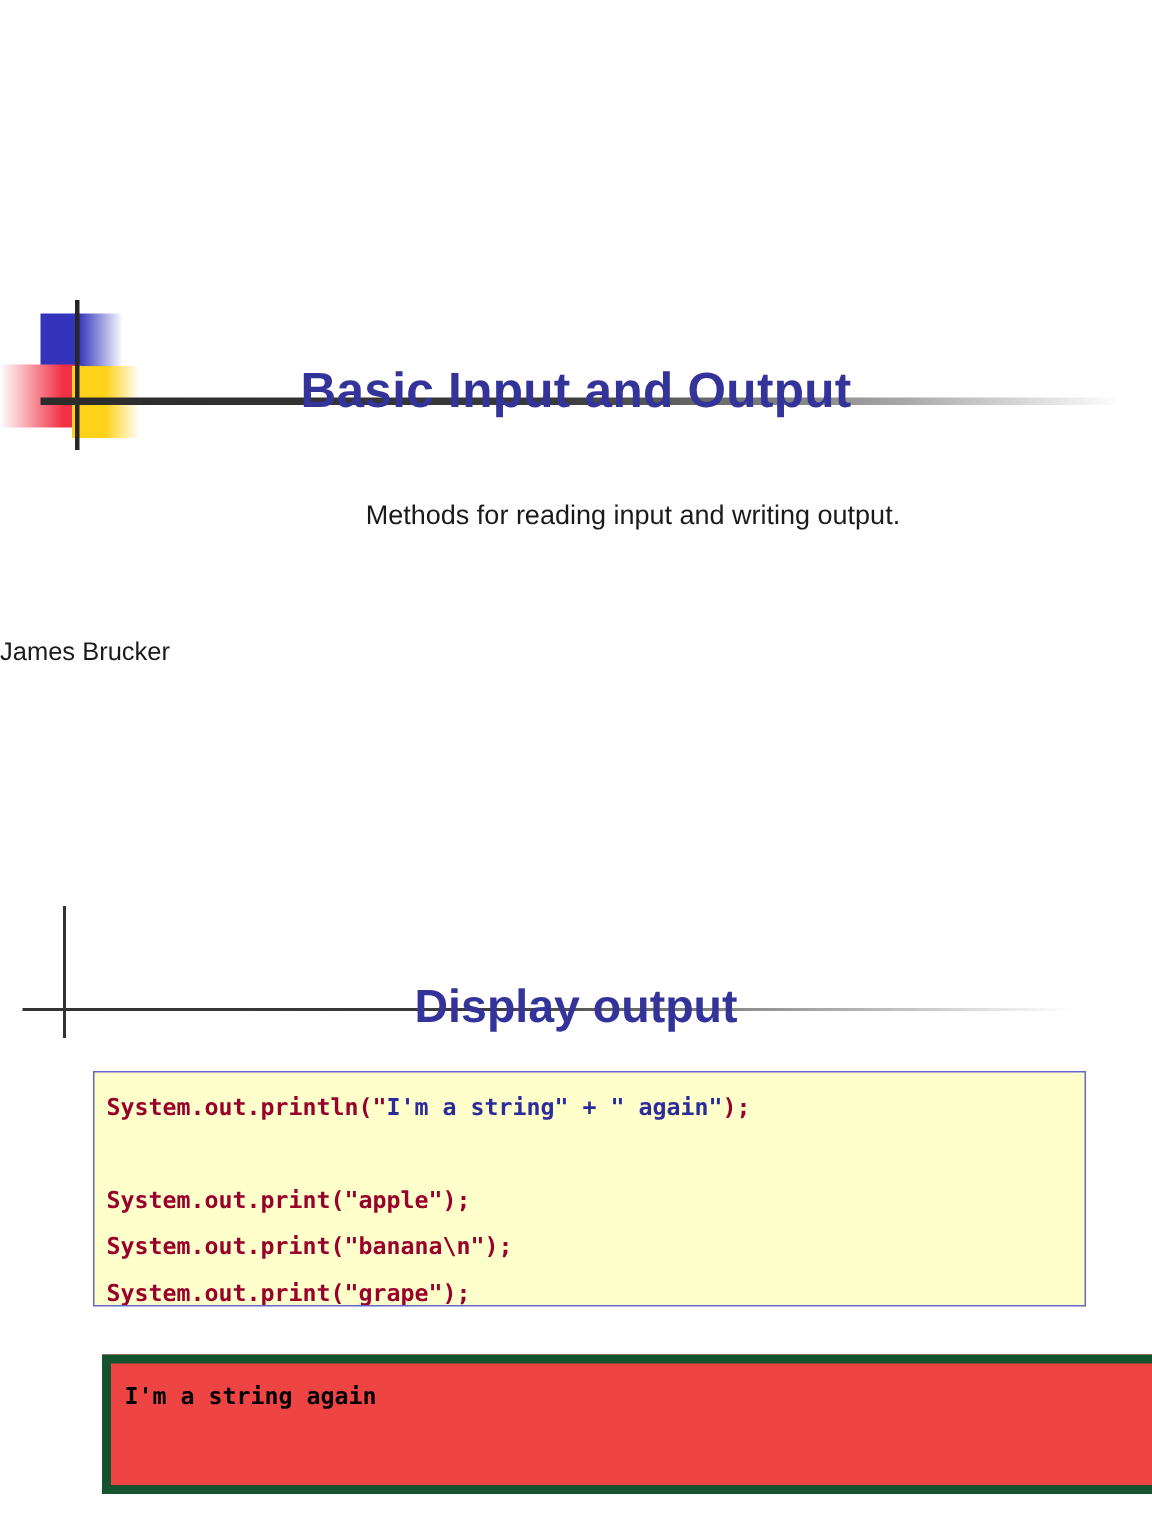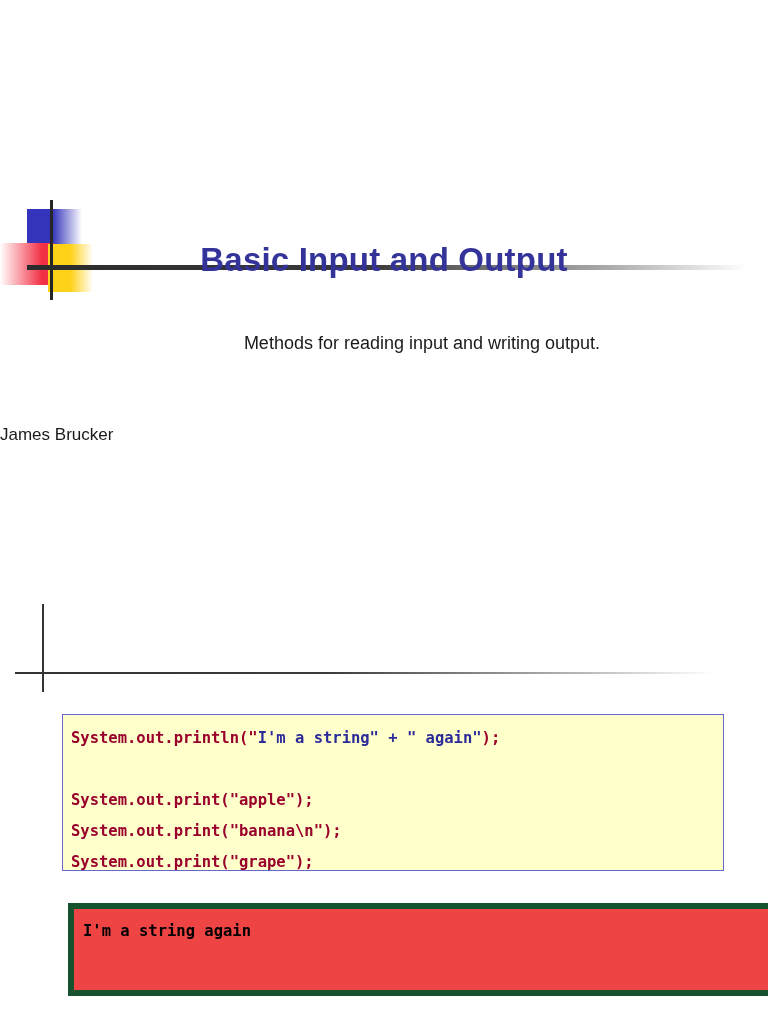--- a/index.html
+++ b/index.html
@@ -212,19 +212,20 @@
     <h1 class="title1">Basic Input and Output</h1>
     <div class="subtitle1">Methods for reading input and writing output.</div>
     <div class="author1">James Brucker</div>
   </div>
 
   <div class="slide2">
 
     <div class="s2-vline"></div>
     <div class="s2-rule"></div>
 
+    <h2 class="title2">Display output</h2>
 
     <pre class="codebox" id="code-block"><div><span>System.out.println("</span><span class="str">I'm a string" + " again"</span><span>);</span></div><div class="blank">&nbsp;</div><div><span>System.out.print("apple");</span></div><div><span>System.out.print("banana\n");</span></div><div><span>System.out.print("grape");</span></div></pre>
 
     <pre class="outbox" id="output-block"><div>I'm a string again</div></pre>
   </div>
 
 </div>
 
 </body></html>

